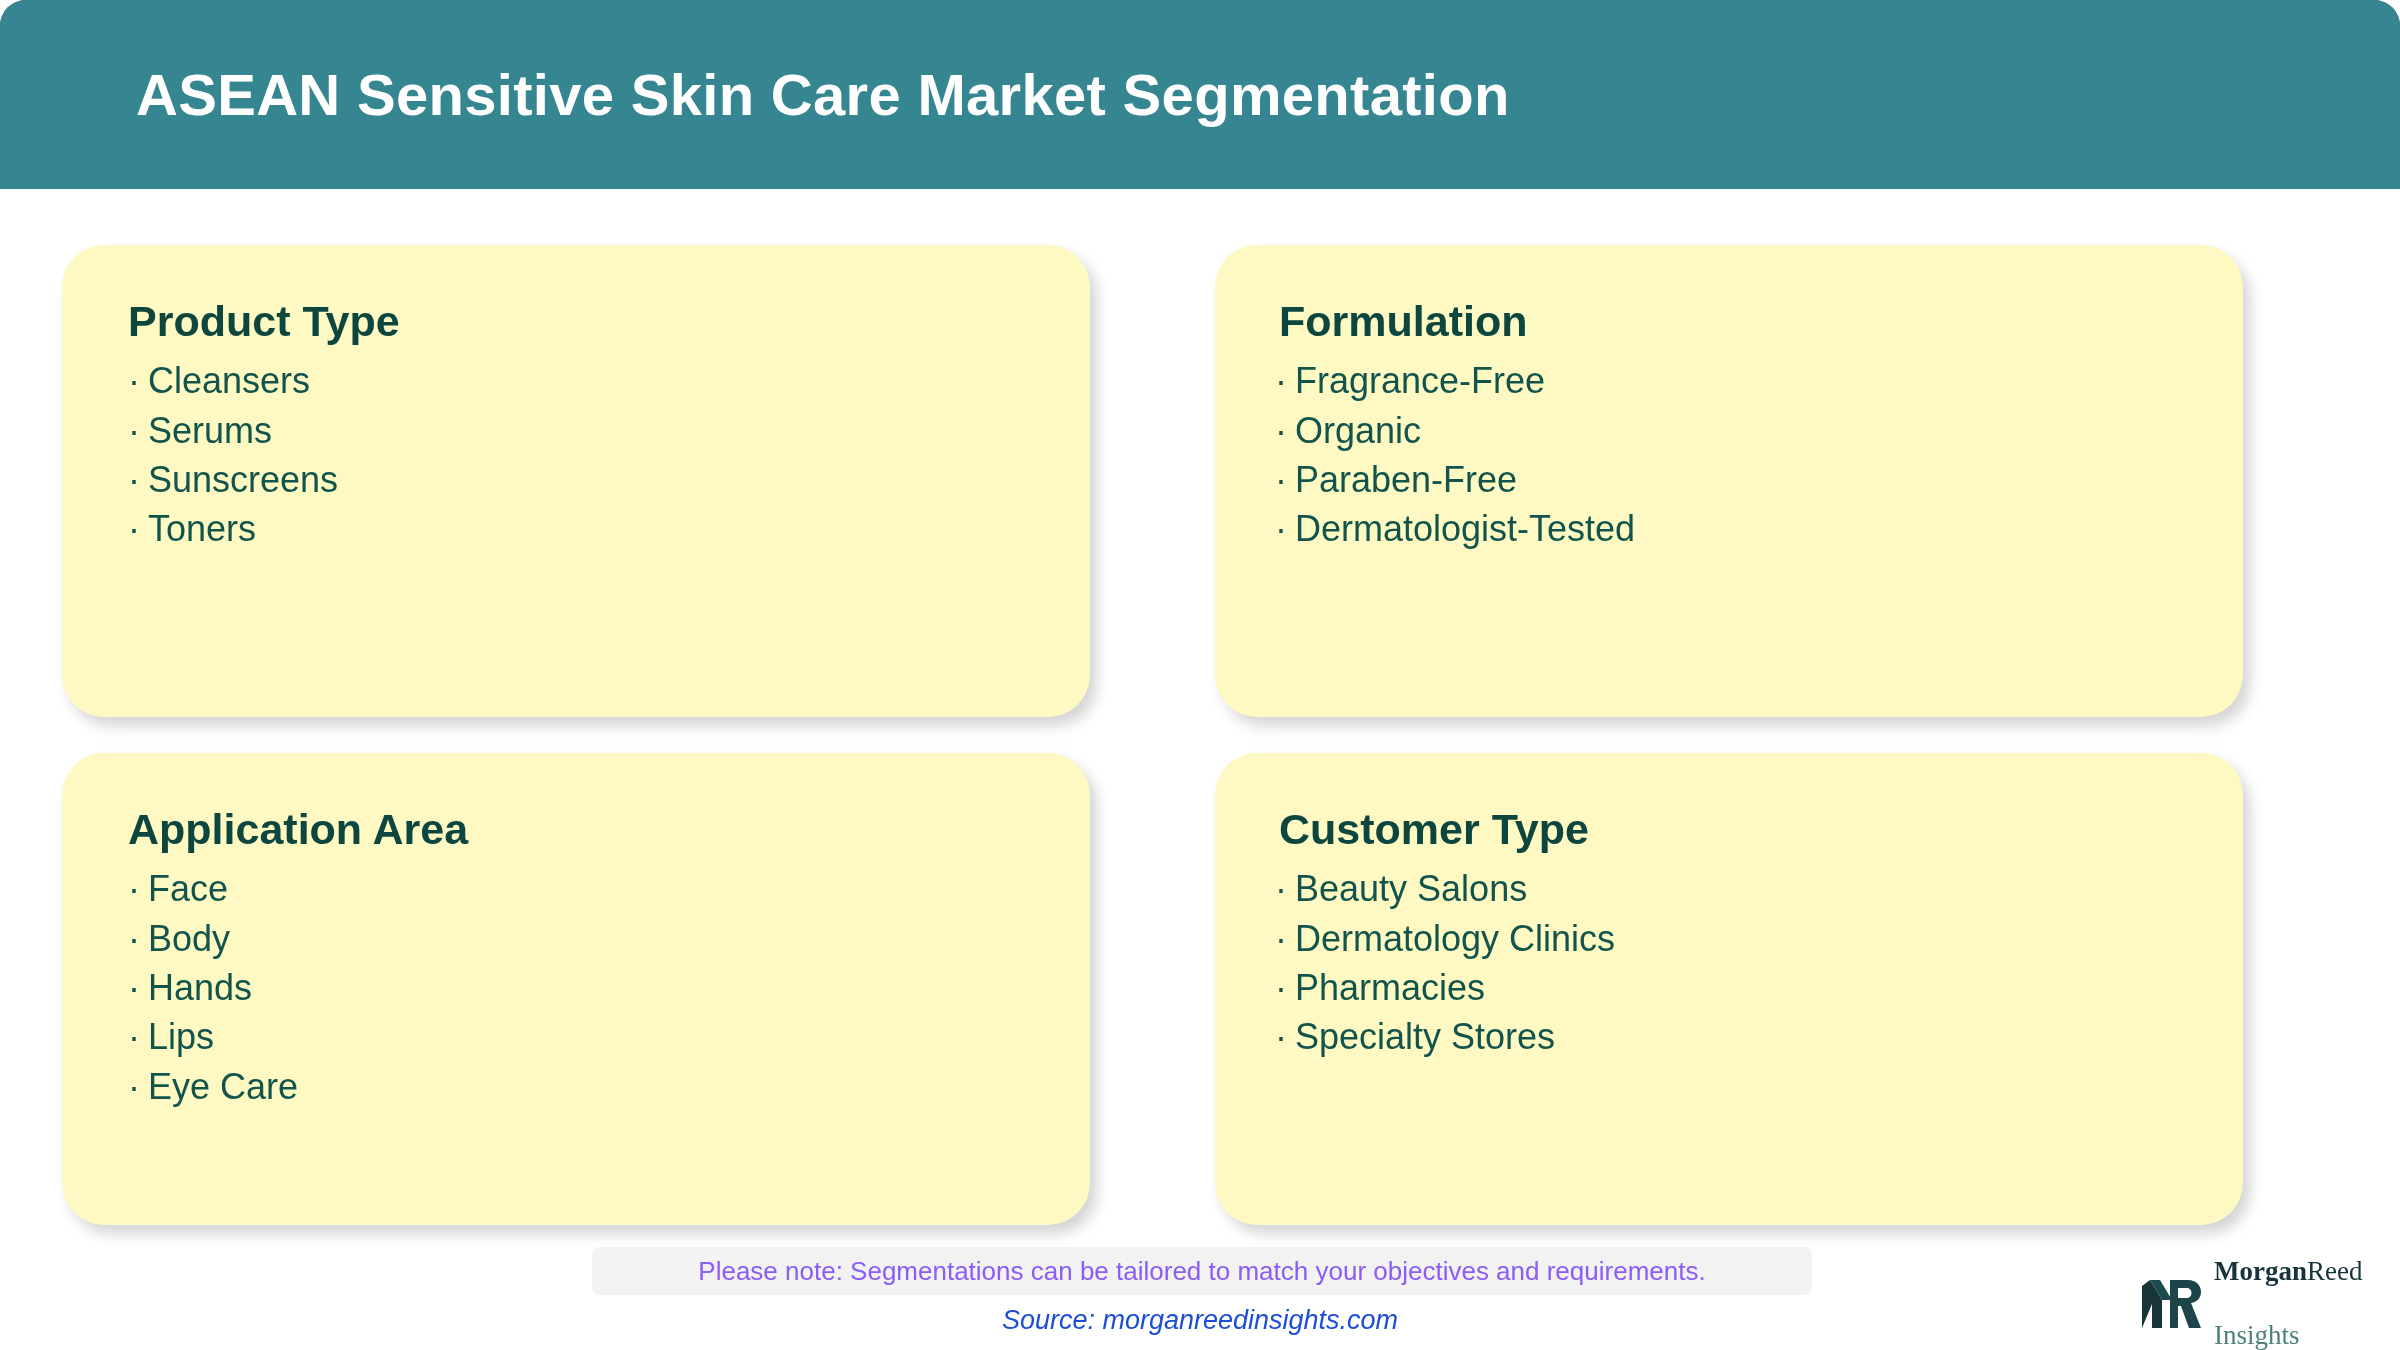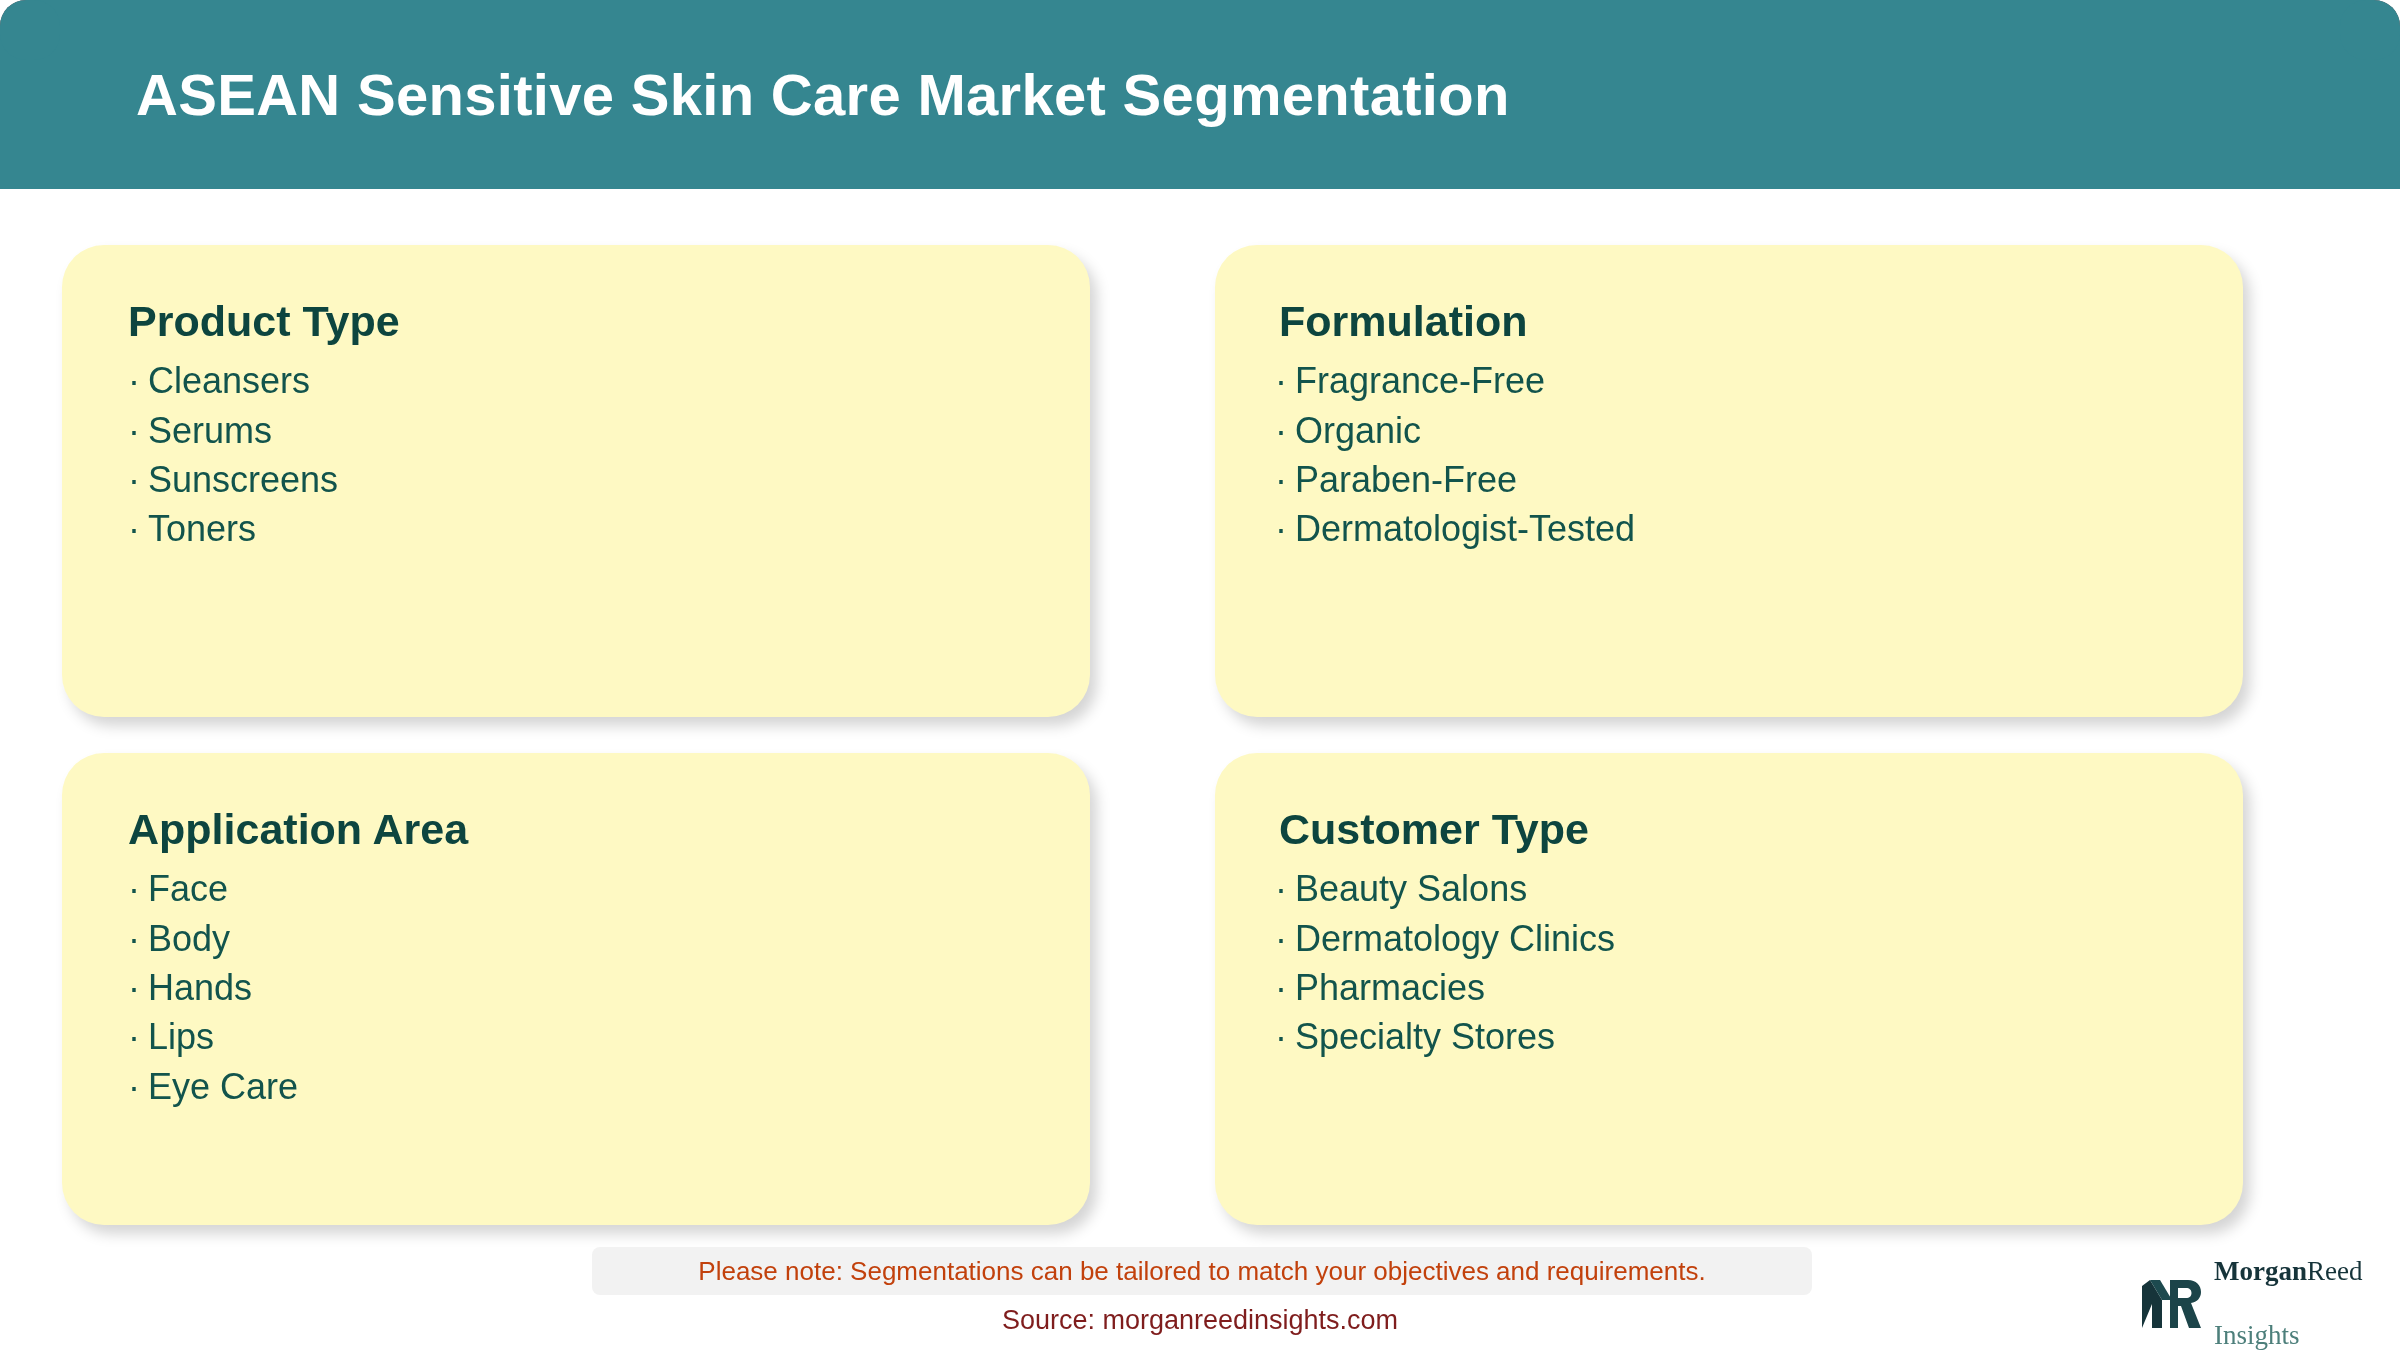--- a/index.html
+++ b/index.html
@@ -116,35 +116,36 @@
     width: 1220px;
     height: 48px;
     background: #f2f2f2;
     border-radius: 8px;
     display: flex;
     align-items: center;
     justify-content: center;
   }
 
   .note-text {
-    color: #c2410c;
+    color: #8b5cf6;
     font-size: 26px;
     font-weight: 400;
     white-space: nowrap;
   }
 
   .source-text {
     position: absolute;
     left: 0;
     top: 72px;
     width: 2400px;
     text-align: center;
-    color: #7f1d1d;
+    color: #1d4ed8;
     font-size: 27px;
     font-weight: 400;
+    font-style: italic;
   }
 
   
   .logo {
     position: absolute;
     left: 2140px;
     top: 1258px;
     display: flex;
     align-items: center;
     gap: 12px;

